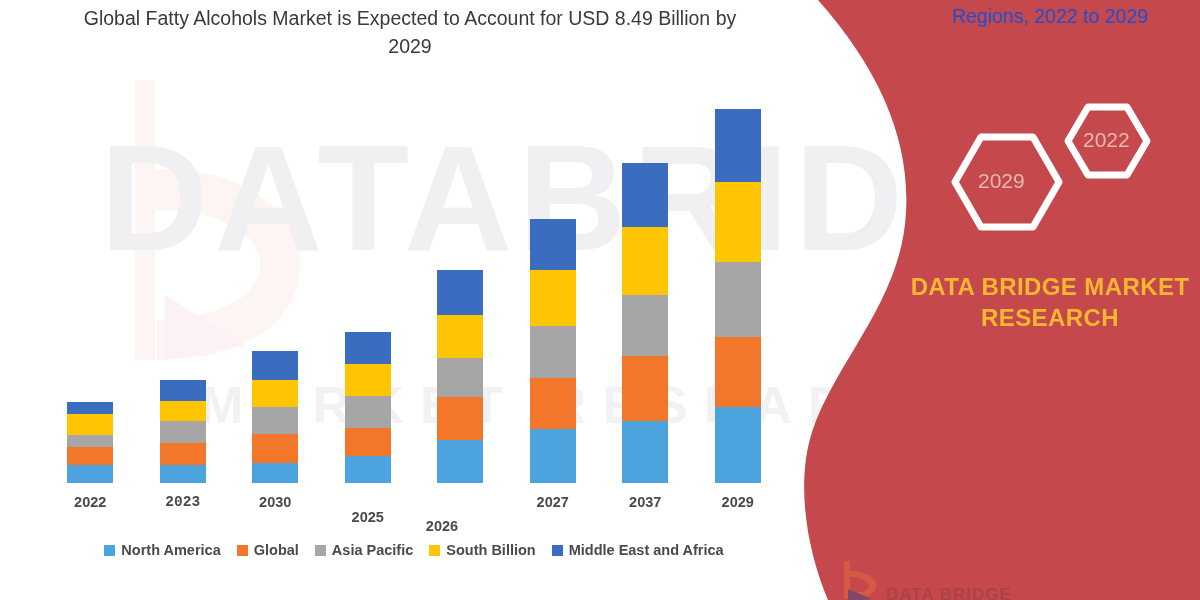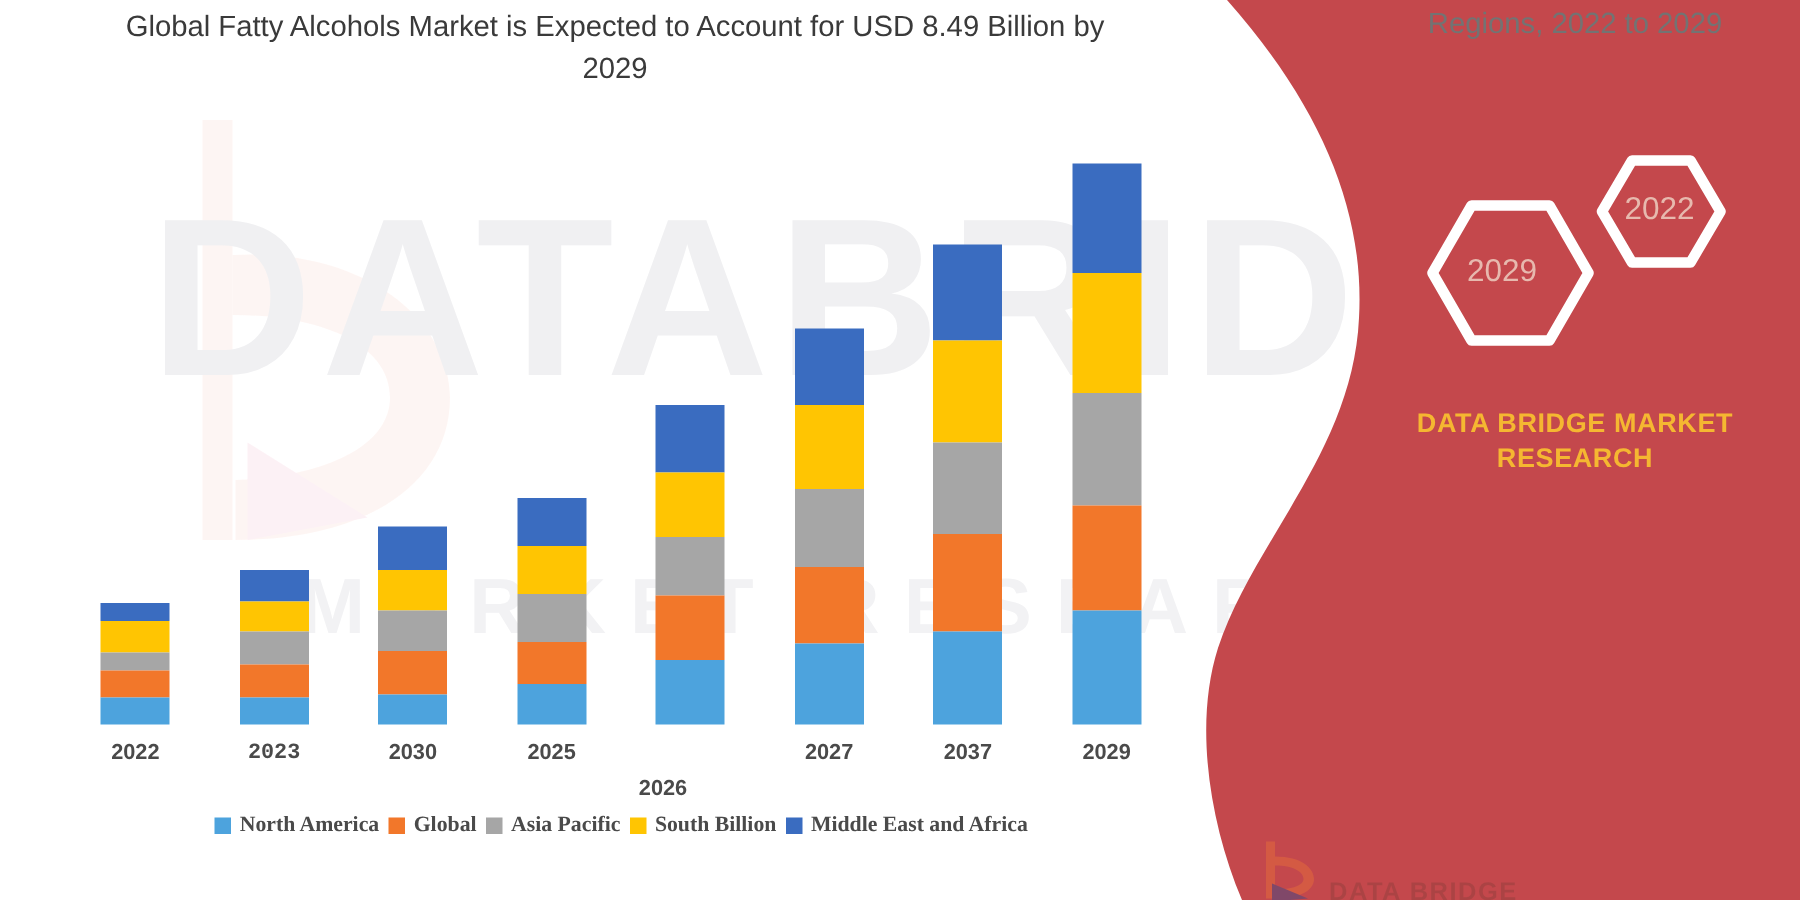--- a/index.html
+++ b/index.html
@@ -20,45 +20,45 @@
   .wm-text2{position:absolute;left:200px;top:375px;width:1000px;
            font-size:52px;font-weight:700;letter-spacing:16px;
            color:#f2f2f4;white-space:nowrap;}
   .wm-logo{position:absolute;left:95px;top:60px;width:230px;height:330px;
            z-index:0;opacity:.55;}
 
   
   .title-left{position:absolute;left:60px;top:4px;width:700px;z-index:6;
               text-align:center;font-size:19.5px;line-height:1.45;color:#3a3a3a;}
   .title-right{position:absolute;left:905px;top:2px;width:290px;z-index:6;
-               text-align:center;font-size:19.5px;line-height:1.45;color:#737373;}
+               text-align:center;font-size:19.5px;line-height:1.45;color:#1d4ed8;}
 
   
   .chart{position:absolute;left:0;top:0;width:800px;height:600px;z-index:5;}
   .plot{position:absolute;left:44px;top:100px;width:740px;height:383px;}
   .bar-slot{position:absolute;bottom:0;width:46px;display:flex;
             flex-direction:column-reverse;}
   .seg{width:100%;}
   .xaxis{position:absolute;left:44px;top:494px;width:740px;height:24px;}
   .xtick{position:absolute;width:90px;text-align:center;font-size:14.5px;
          font-weight:700;color:#4a4a4a;}
 
   
   .legend{position:absolute;left:44px;top:538px;width:740px;height:24px;z-index:6;
-          display:flex;align-items:center;justify-content:center;gap:6px;font-family:Liberation Serif, serif;}
+          display:flex;align-items:center;justify-content:center;gap:16px;}
   .lg{display:flex;align-items:center;gap:6px;font-size:14.5px;font-weight:700;
       color:#4a4a4a;white-space:nowrap;}
   .lg i{width:11px;height:11px;display:inline-block;}
 
   
   .brand{position:absolute;left:905px;top:95px;width:290px;z-index:6;text-align:center;}
   .hexwrap{position:relative;width:290px;height:170px;}
   .hexwrap svg{position:absolute;left:0;top:0;}
   .hex-label{position:absolute;font-size:21px;color:#e7b9ae;font-weight:400;}
-  .brand-name{margin-top:6px;font-size:18px;font-weight:700;letter-spacing:.4px;
+  .brand-name{margin-top:6px;font-size:24px;font-weight:700;letter-spacing:.4px;
               color:#f5b731;line-height:1.3;}
 
   
   .botlogo{position:absolute;left:838px;top:558px;width:230px;height:44px;z-index:6;
            opacity:.45;display:flex;align-items:center;gap:8px;}
   .botlogo .bl-txt{font-size:17px;font-weight:700;color:#8e3f3c;letter-spacing:1px;margin-top:29px;}
 </style>
 </head>
 <body>
 
@@ -145,21 +145,21 @@
           <div class="seg" title="Europe 2029: 1.59" style="height: 69.9966px; background: rgb(242, 119, 42);"></div>
           <div class="seg" title="Asia Pacific 2029: 1.71" style="height: 75.2793px; background: rgb(166, 166, 166);"></div>
           <div class="seg" title="South America 2029: 1.81" style="height: 79.6816px; background: rgb(255, 197, 2);"></div>
           <div class="seg" title="Middle East and Africa 2029: 1.66" style="height: 73.0782px; background: rgb(58, 108, 192);"></div>
         </div>
       </div>
     <div class="xaxis" id="xaxis">
         <div class="xtick" style="left: 1.25px;">2022</div>
         <div class="xtick" style="left: 93.75px; font-family: Liberation Mono, monospace;">2023</div>
         <div class="xtick" style="left: 186.25px;">2030</div>
-        <div class="xtick" style="left: 278.75px;">2025</div>
+        <div class="xtick" style="left: 278.75px; margin-top: 15px;">2025</div>
         <div class="xtick" style="left: 353px; margin-top: 24px;">2026</div>
         <div class="xtick" style="left: 463.75px;">2027</div>
         <div class="xtick" style="left: 556.25px;">2037</div>
         <div class="xtick" style="left: 648.75px;">2029</div>
       </div>
   </div>
 
   <div class="legend" id="legend">
       <div class="lg">
         <i style="background: rgb(77, 163, 221);"></i>

